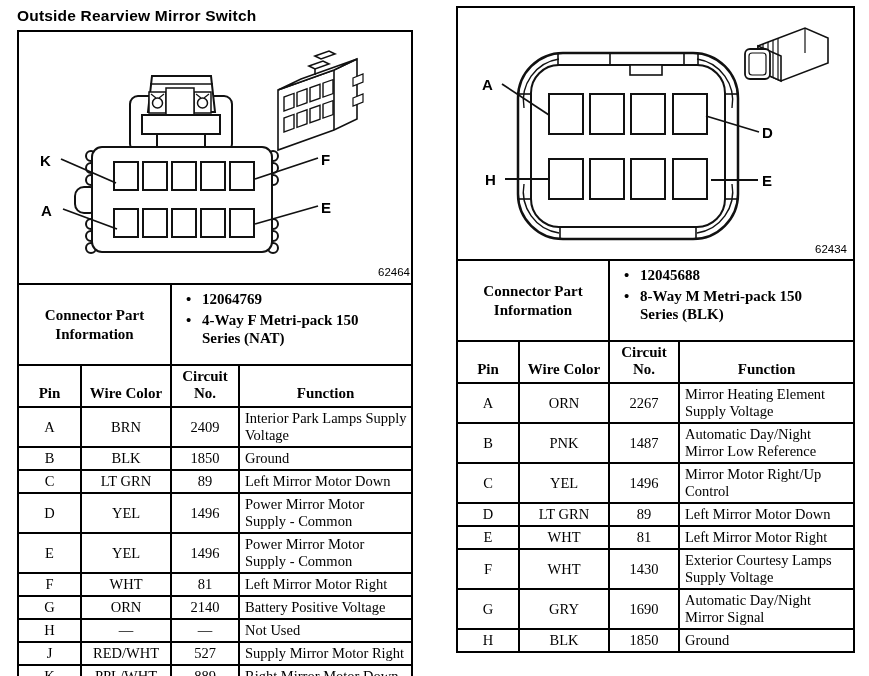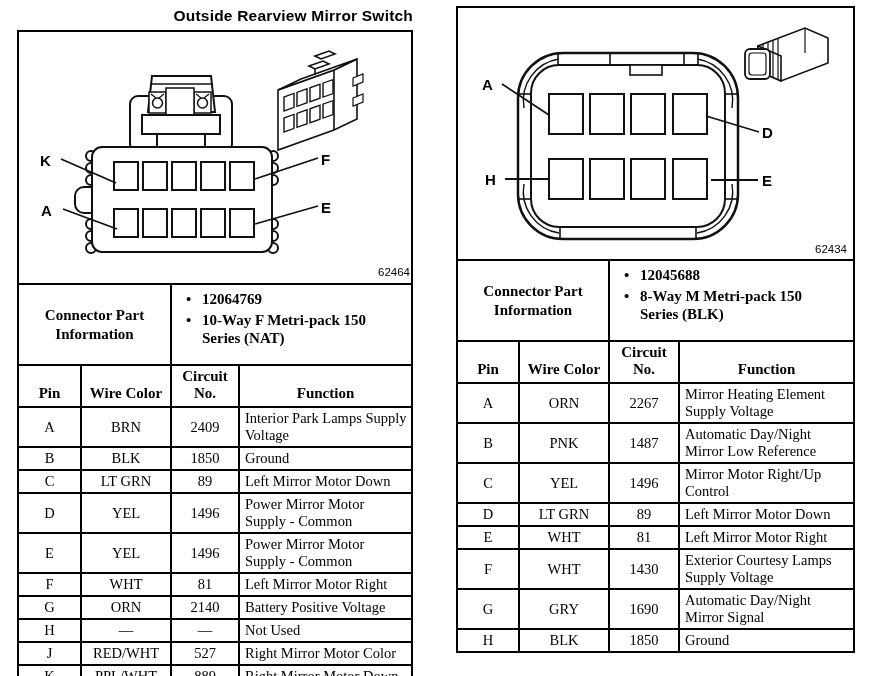--- a/index.html
+++ b/index.html
@@ -5,21 +5,21 @@
   html,body{margin:0;padding:0;background:#e8e8e8;}
   .page{
     position:relative;width:869px;height:676px;background:#ffffff;
     font-family:"Liberation Sans", sans-serif;color:#000;overflow:hidden;
   }
   .panel{position:absolute;top:6px;}
   .panel.left{left:17px;width:396px;}
   .panel.right{left:456px;width:399px;}
   .panel h1{
     margin:0 0 4px 0;height:20px;font-size:15.5px;line-height:20px;
-    font-weight:700;text-align:right;letter-spacing:.2px;
+    font-weight:700;text-align:left;letter-spacing:.2px;
   }
   .diagram-box{
     box-sizing:border-box;border:2px solid #000;height:255px;background:#fff;
   }
   .diagram-box svg{display:block;}
   table.pin-table{
     border-collapse:collapse;table-layout:fixed;width:100%;
     margin-top:-2px;background:#fff;font-family:Liberation Serif, serif;
   }
   .pin-table td,.pin-table th{
@@ -141,21 +141,21 @@
           <col style="width:90px">
           <col style="width:68px">
           <col>
         </colgroup>
       <tbody>
         <tr>
           <td class="info-label" colspan="2">Connector Part Information</td>
           <td class="info-content" colspan="2">
             <ul>
               <li>12064769</li>
-              <li>10-Way F Metri-pack 150 Series (NAT)</li>
+              <li>4-Way F Metri-pack 150 Series (NAT)</li>
             </ul>
           </td>
         </tr>
         <tr>
           <th>Pin</th>
           <th>Wire Color</th>
           <th>Circuit No.</th>
           <th>Function</th>
         </tr>
 
@@ -212,21 +212,21 @@
             <td class="c-pin">H</td>
             <td class="c-wire">—</td>
             <td class="c-circ">—</td>
             <td class="c-func">Not Used</td>
           </tr>
 
           <tr>
             <td class="c-pin">J</td>
             <td class="c-wire">RED/WHT</td>
             <td class="c-circ">527</td>
-            <td class="c-func">Right Mirror Motor Color</td>
+            <td class="c-func">Supply Mirror Motor Right</td>
           </tr>
 
           <tr>
             <td class="c-pin">K</td>
             <td class="c-wire">PPL/WHT</td>
             <td class="c-circ">889</td>
             <td class="c-func">Right Mirror Motor Down</td>
           </tr>
 
       </tbody>

